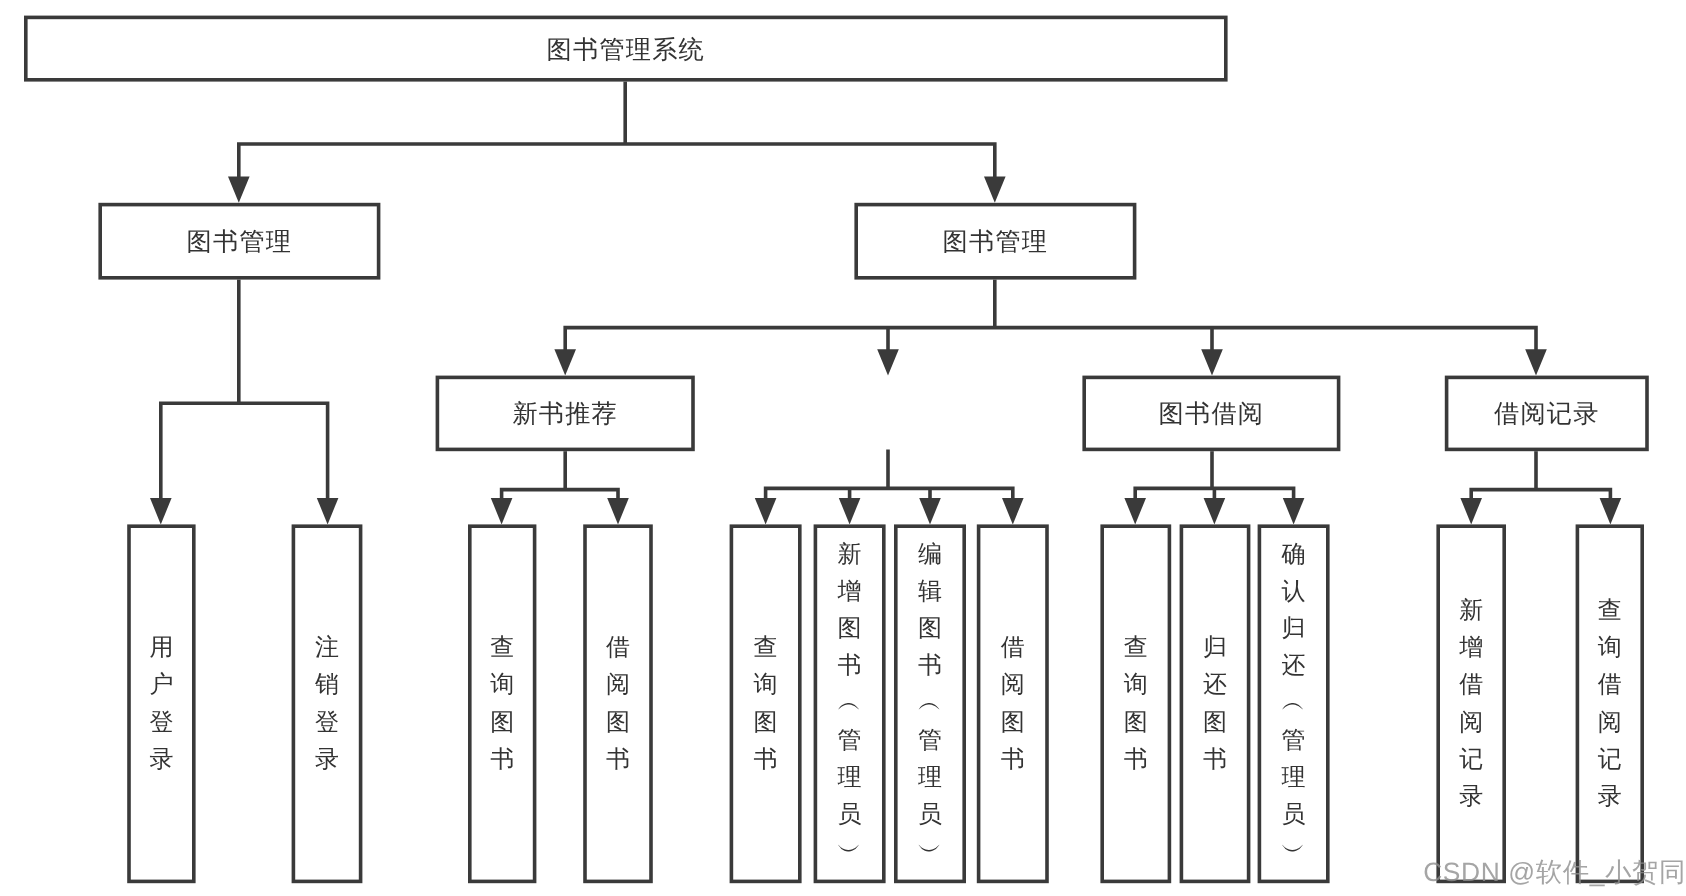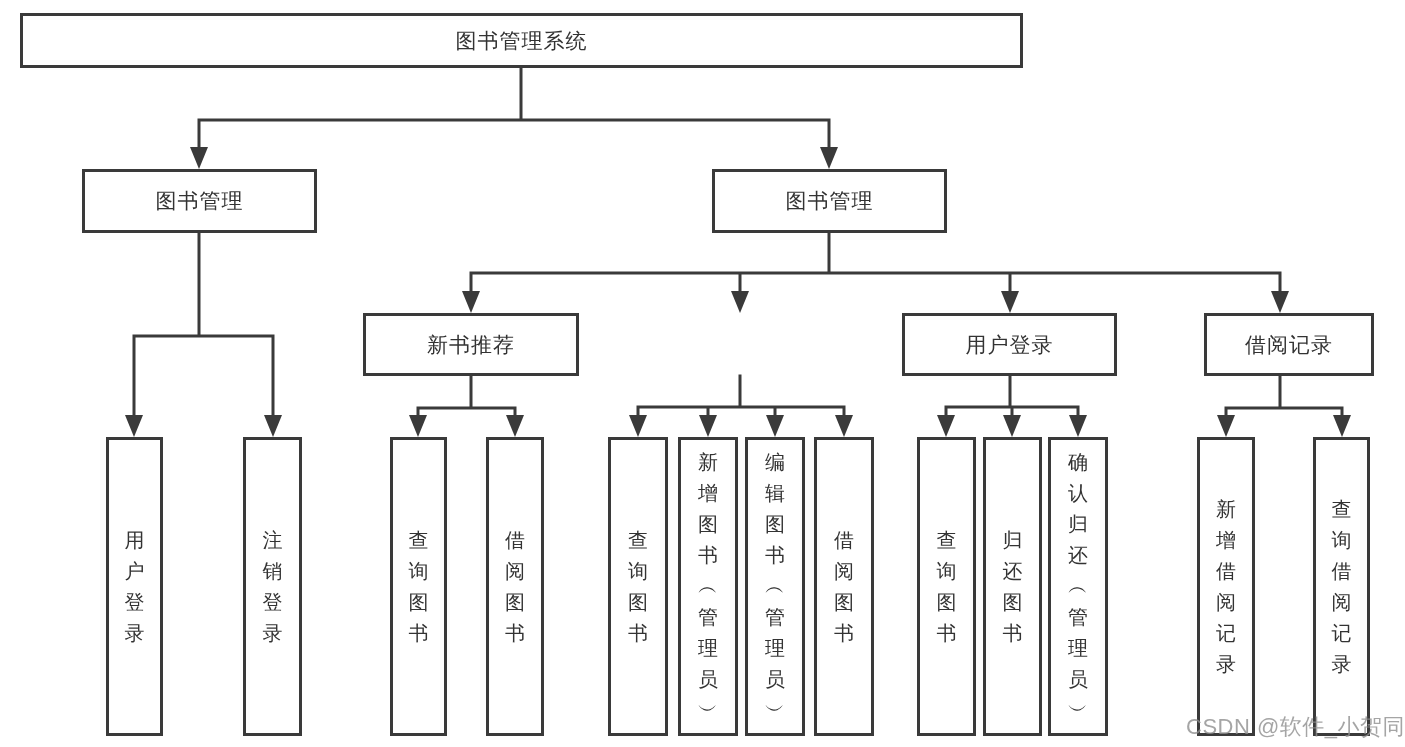--- a/index.html
+++ b/index.html
@@ -138,21 +138,21 @@
     <span class="label">图书管理</span>
   </div>
   <div class="node hnode" id="n-book-mgmt">
     <span class="label">图书管理</span>
   </div>
 
   <div class="node hnode" id="n-new-book">
     <span class="label">新书推荐</span>
   </div>
   <div class="node hnode" id="n-current-borrow">
-    <span class="label">用户登录</span>
+    <span class="label">图书借阅</span>
   </div>
   <div class="node hnode" id="n-borrow-record">
     <span class="label">借阅记录</span>
   </div>
 
   <div class="node vnode" id="v-user-login">
     <span class="label">
         <div class="vchar">用</div>
         <div class="vchar">户</div>
         <div class="vchar">登</div>

